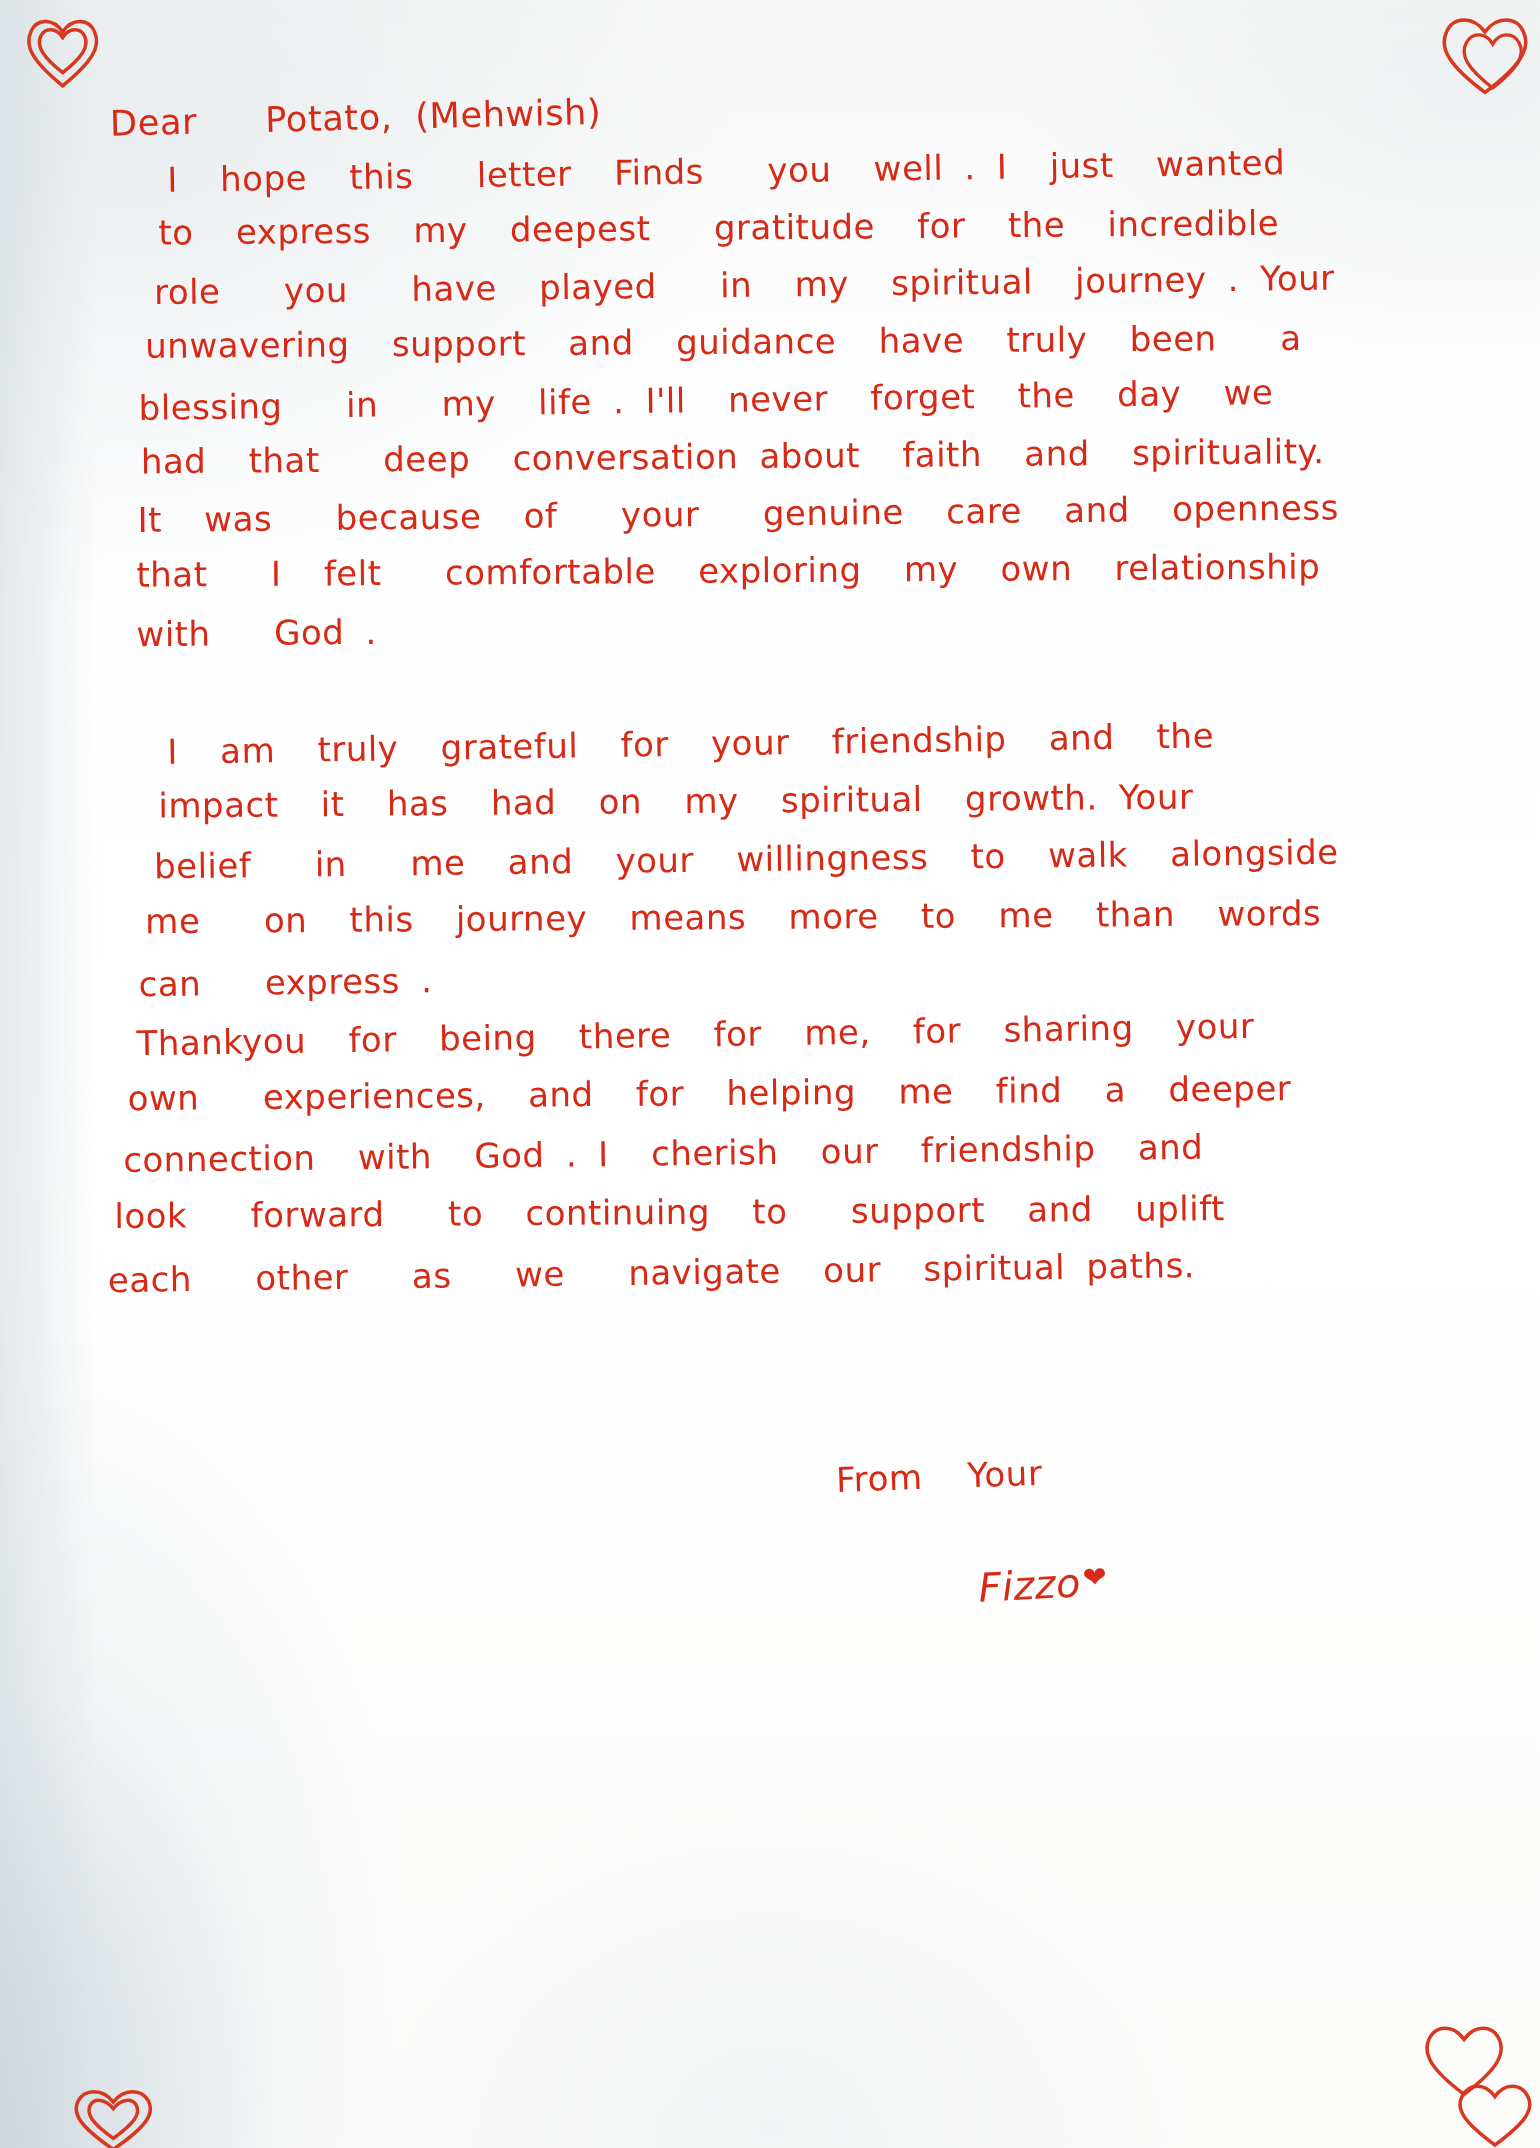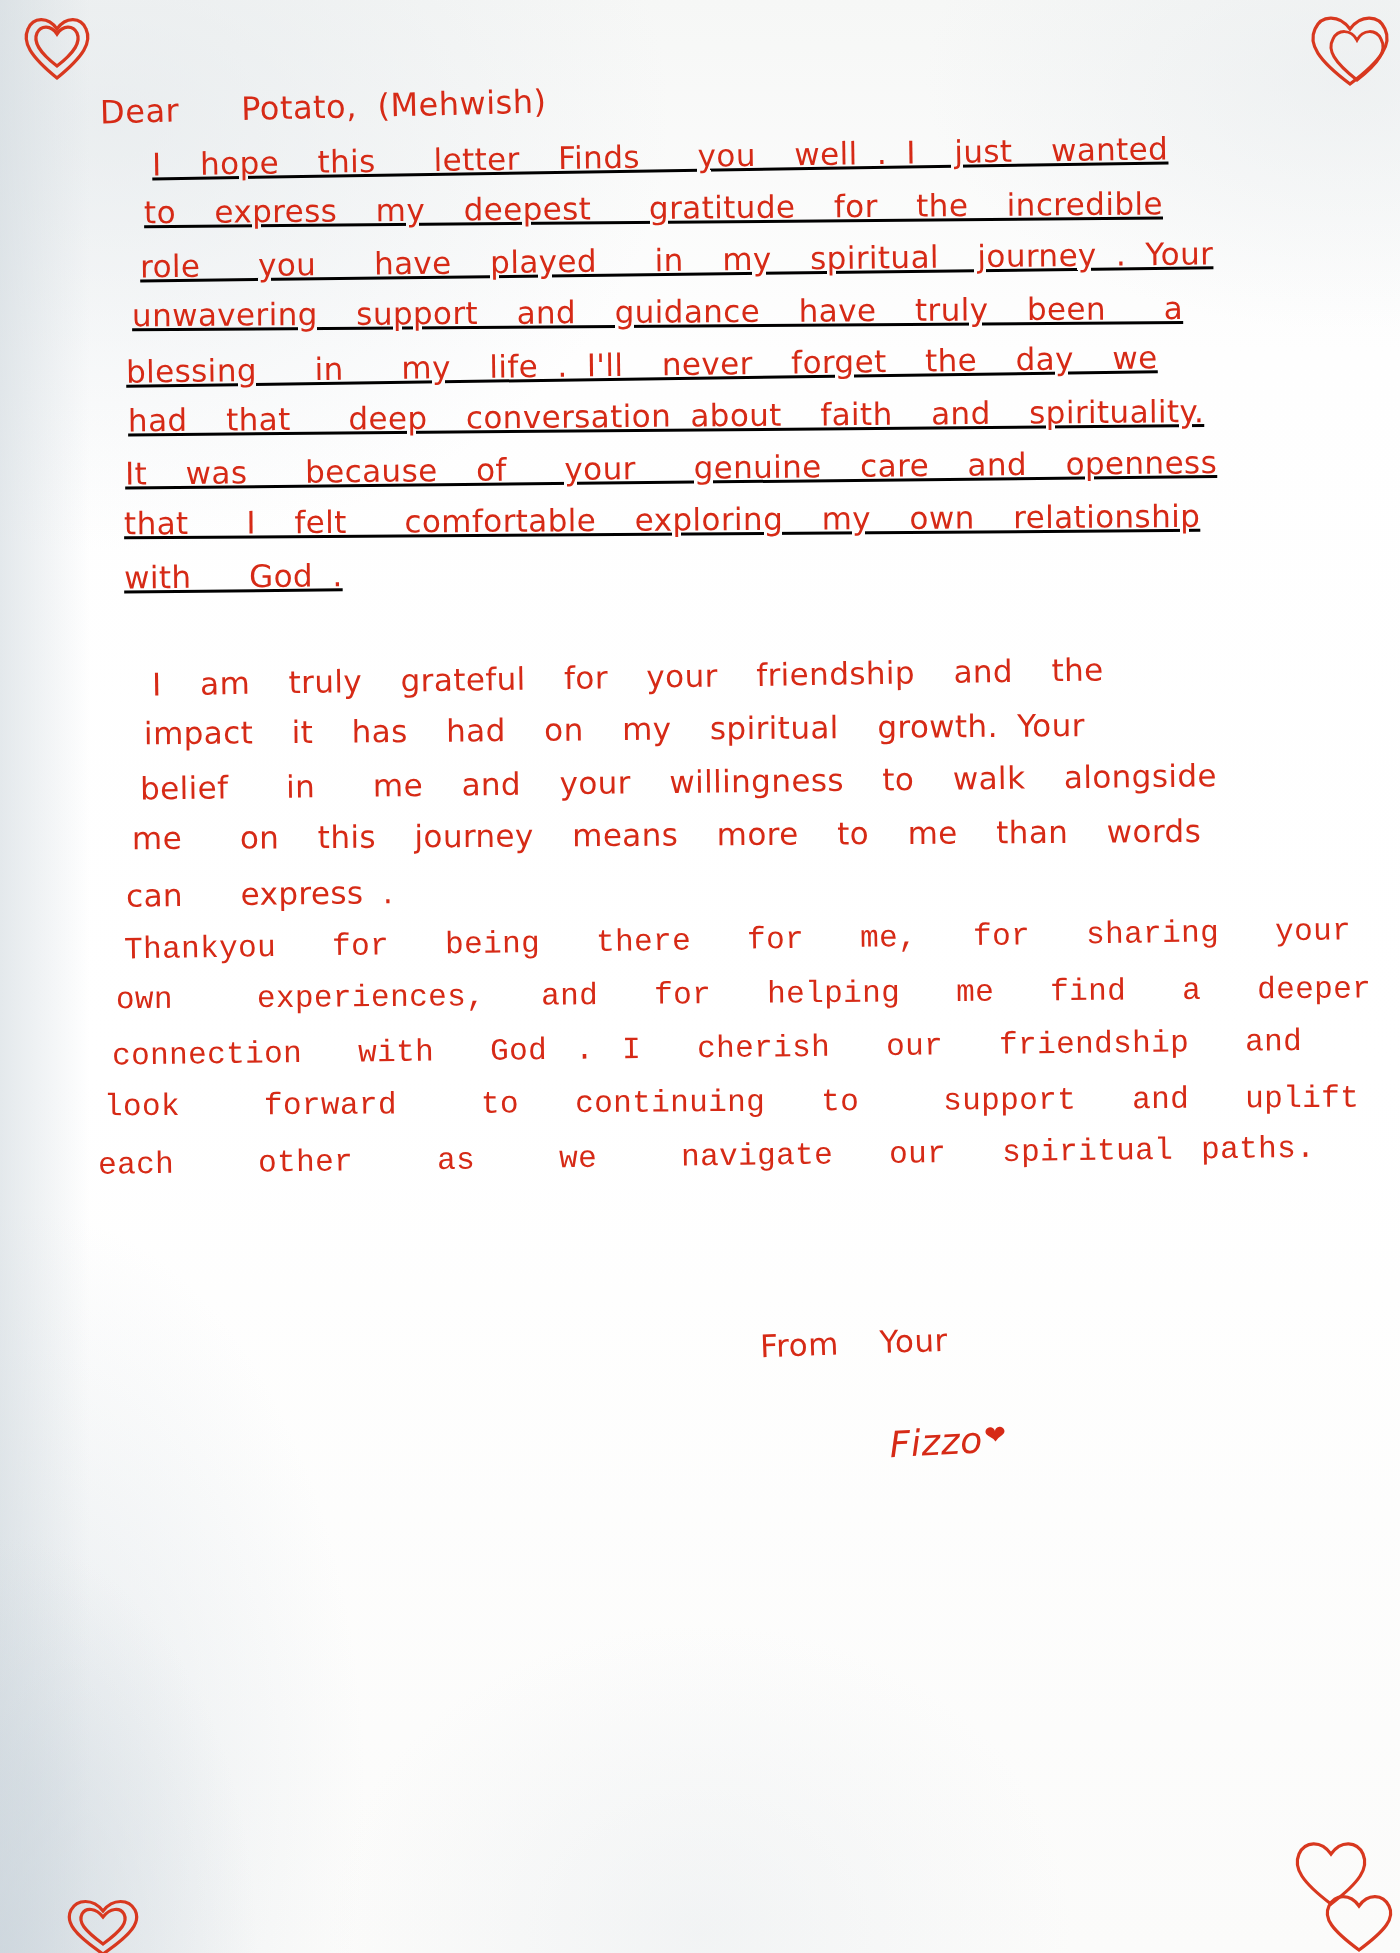--- a/index.html
+++ b/index.html
@@ -85,27 +85,27 @@
   .line:nth-child(1) { transform: rotate(-0.9deg) translateX(2px); }
   .line:nth-child(2) { transform: rotate(-0.5deg) translateX(-6px); }
   .line:nth-child(3) { transform: rotate(-0.7deg) translateX(-10px); }
   .line:nth-child(4) { transform: rotate(-0.4deg) translateX(-18px); }
   .line:nth-child(5) { transform: rotate(-0.8deg) translateX(-24px); }
   .line:nth-child(6) { transform: rotate(-0.5deg) translateX(-22px); }
   .line:nth-child(7) { transform: rotate(-0.6deg) translateX(-25px); }
   .line:nth-child(8) { transform: rotate(-0.4deg) translateX(-26px); }
   .line:nth-child(9) { transform: rotate(-0.6deg) translateX(-26px); }
 
-  #para1 { top: 140px; text-decoration: underline; }
+  #para1 { top: 140px; }
   #para1 .line { margin-bottom: 21px; }
 
   #para2 { top: 660px; }
   #para2 .line { margin-bottom: 22px; }
 
-  #para3 { top: 925px; left: 122px; font-family: Liberation Mono, monospace; }
+  #para3 { top: 925px; left: 122px; }
   #para3 .line { margin-bottom: 23px; }
 
   .closing {
     position: absolute;
     left: 760px;
     top: 1325px;
     font-size: 31px;
     transform: rotate(-2deg);
     word-spacing: 10px;
   }

